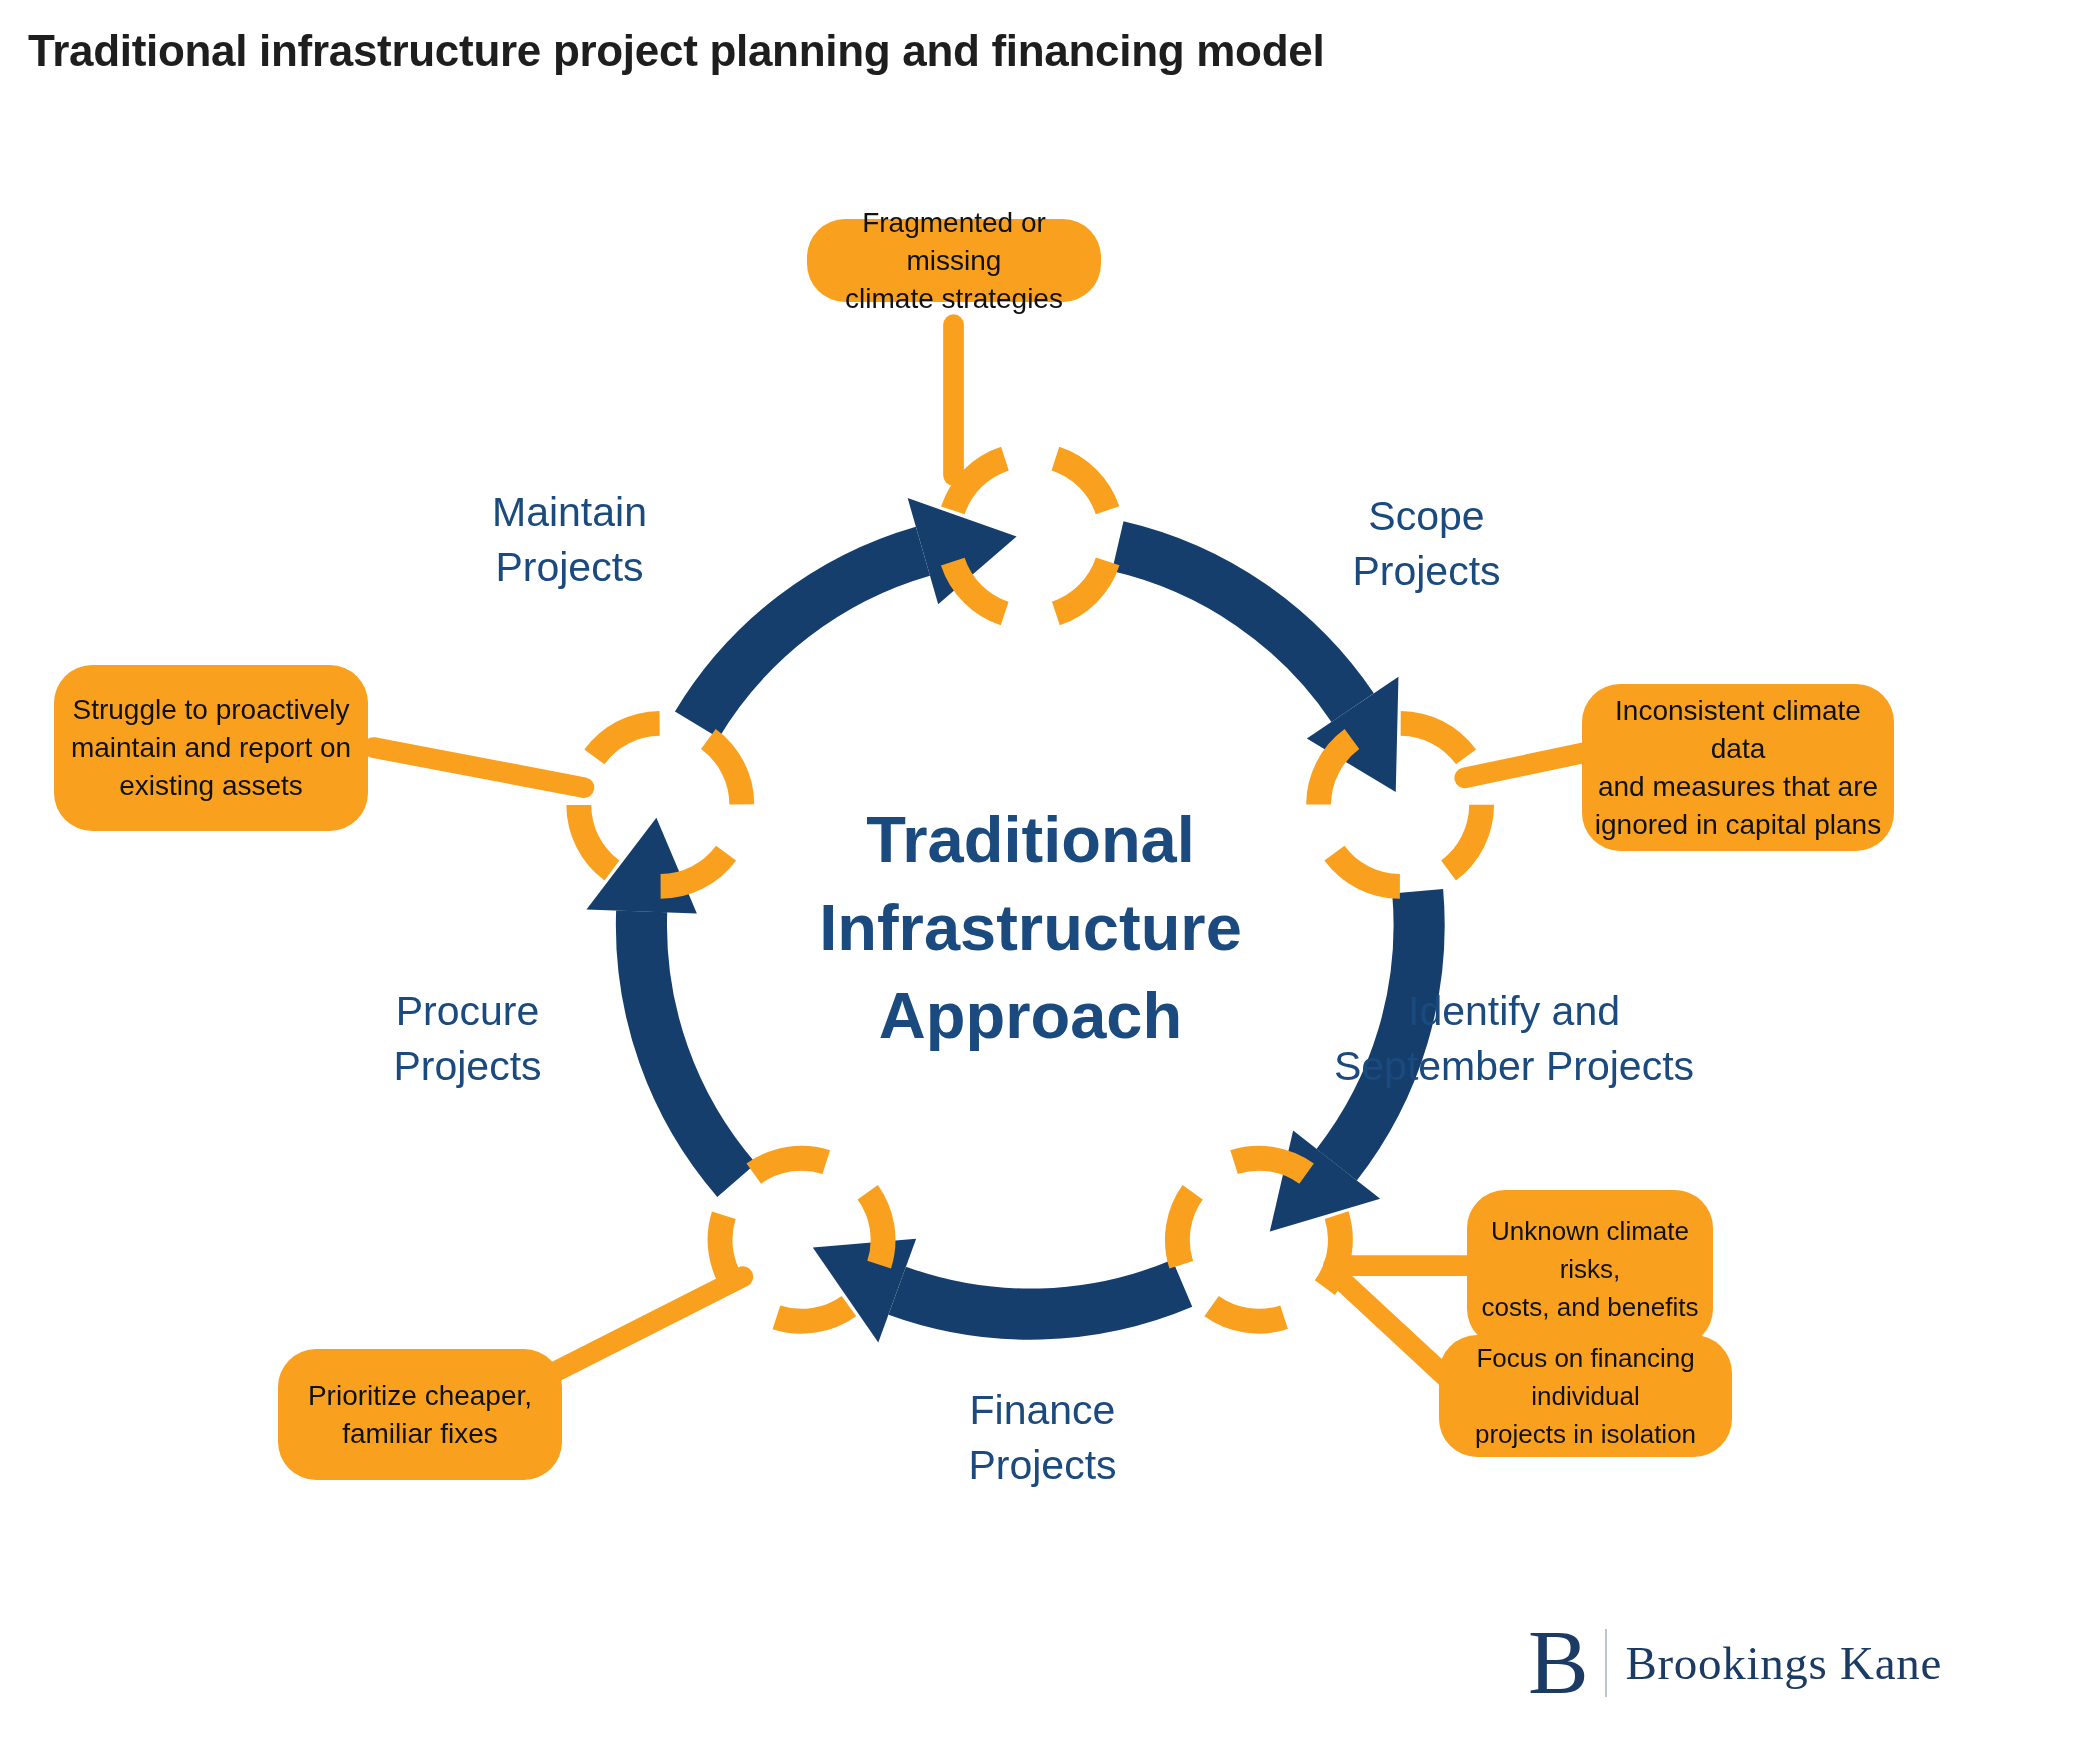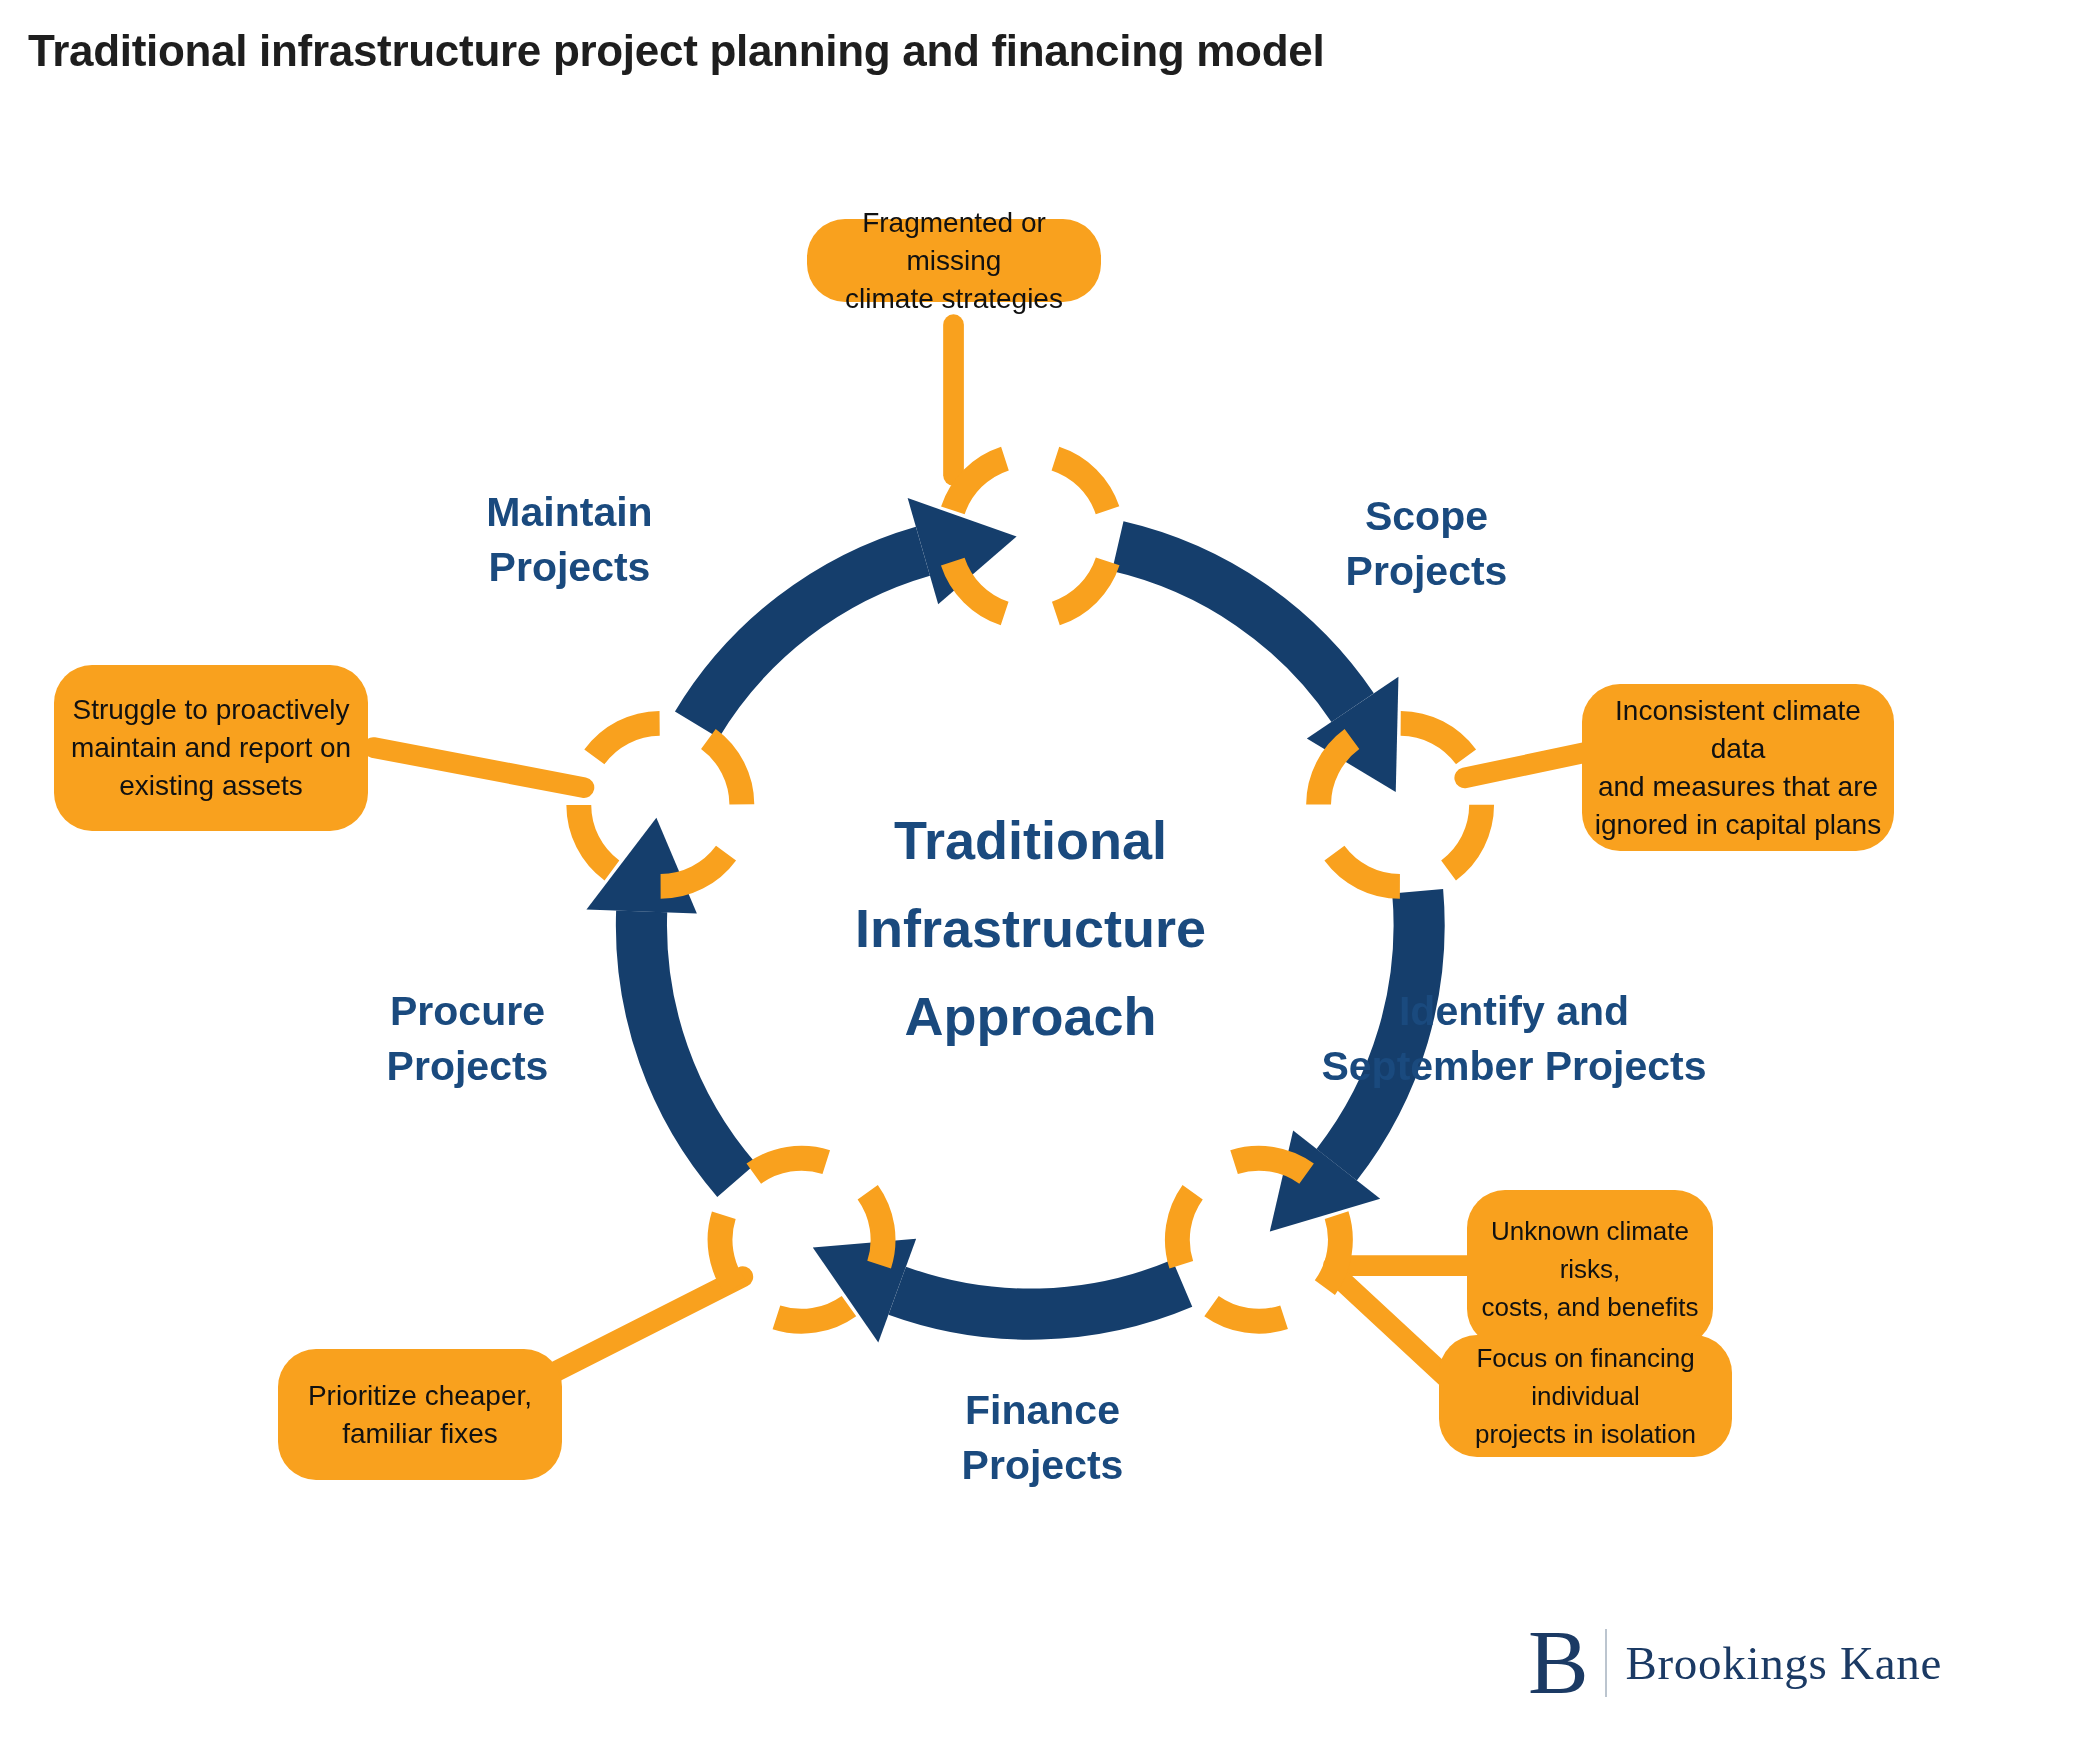--- a/index.html
+++ b/index.html
@@ -16,26 +16,26 @@
     letter-spacing:-0.3px;
   }
   svg.diagram{position:absolute;left:0;top:0;}
   .ring{stroke:var(--navy_ring,#153E6C);stroke-width:74;fill:none;}
   .head{fill:var(--navy_ring,#153E6C);}
   .node{stroke:var(--orange,#F9A11E);stroke-width:36;fill:none;
         stroke-dasharray:110 75.35;}
   .conn{stroke:var(--orange,#F9A11E);stroke-width:30;stroke-linecap:round;}
   .center-label{
     position:absolute;left:754px;top:796px;width:553px;
-    font-size:54px;line-height:88px;font-weight:bold;text-align:center;
+    font-size:65px;line-height:88px;font-weight:bold;text-align:center;
     color:var(--navy_text,#1A4A7E);white-space:pre-line;
   }
   .stage-label{
     position:absolute;width:345px;
-    font-size:41px;line-height:55px;font-weight:bold;text-align:center;
+    font-size:41px;line-height:55px;font-weight:normal;text-align:center;
     color:var(--navy_text,#1A4A7E);white-space:pre-line;
   }
   .stage-maintain{left:397px;top:485px;}
   .stage-scope{left:1254px;top:489px;}
   .stage-identify{left:1272px;top:984px;width:484px;}
   .stage-finance{left:870px;top:1383px;}
   .stage-procure{left:295px;top:984px;}
   .callout{
     position:absolute;background:var(--orange,#F9A11E);
     border-radius:38px;display:flex;align-items:center;justify-content:center;

